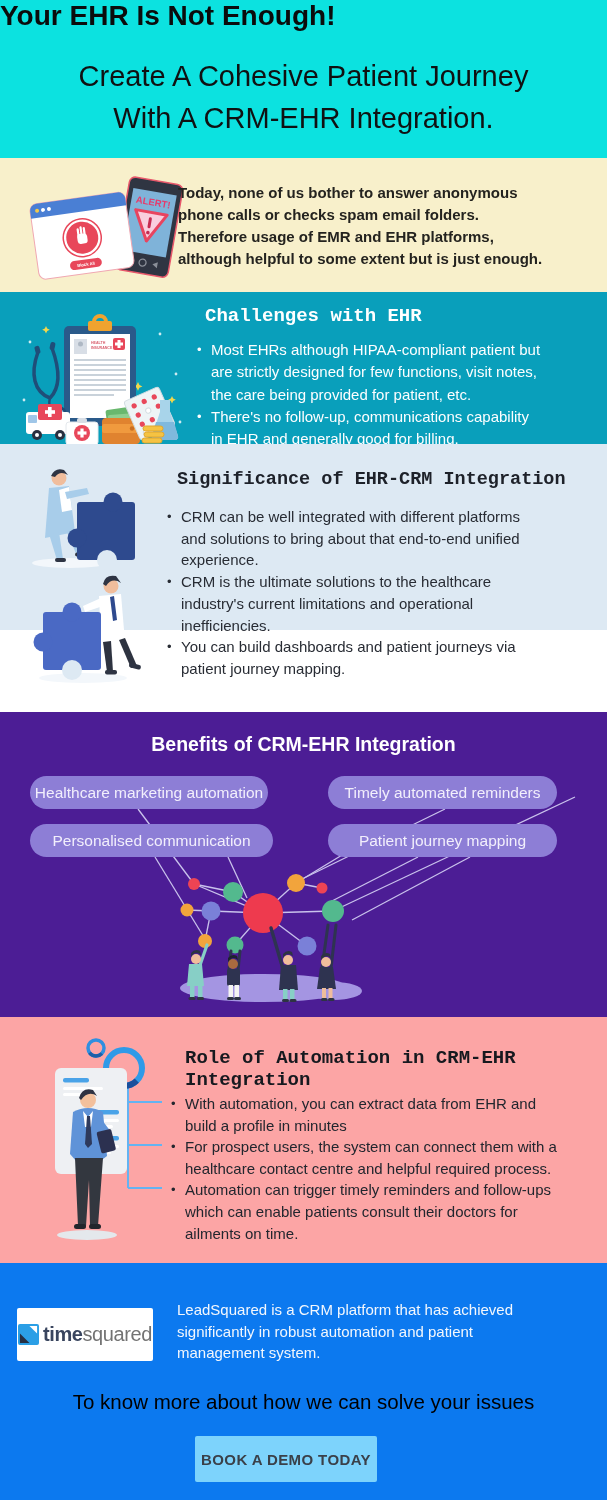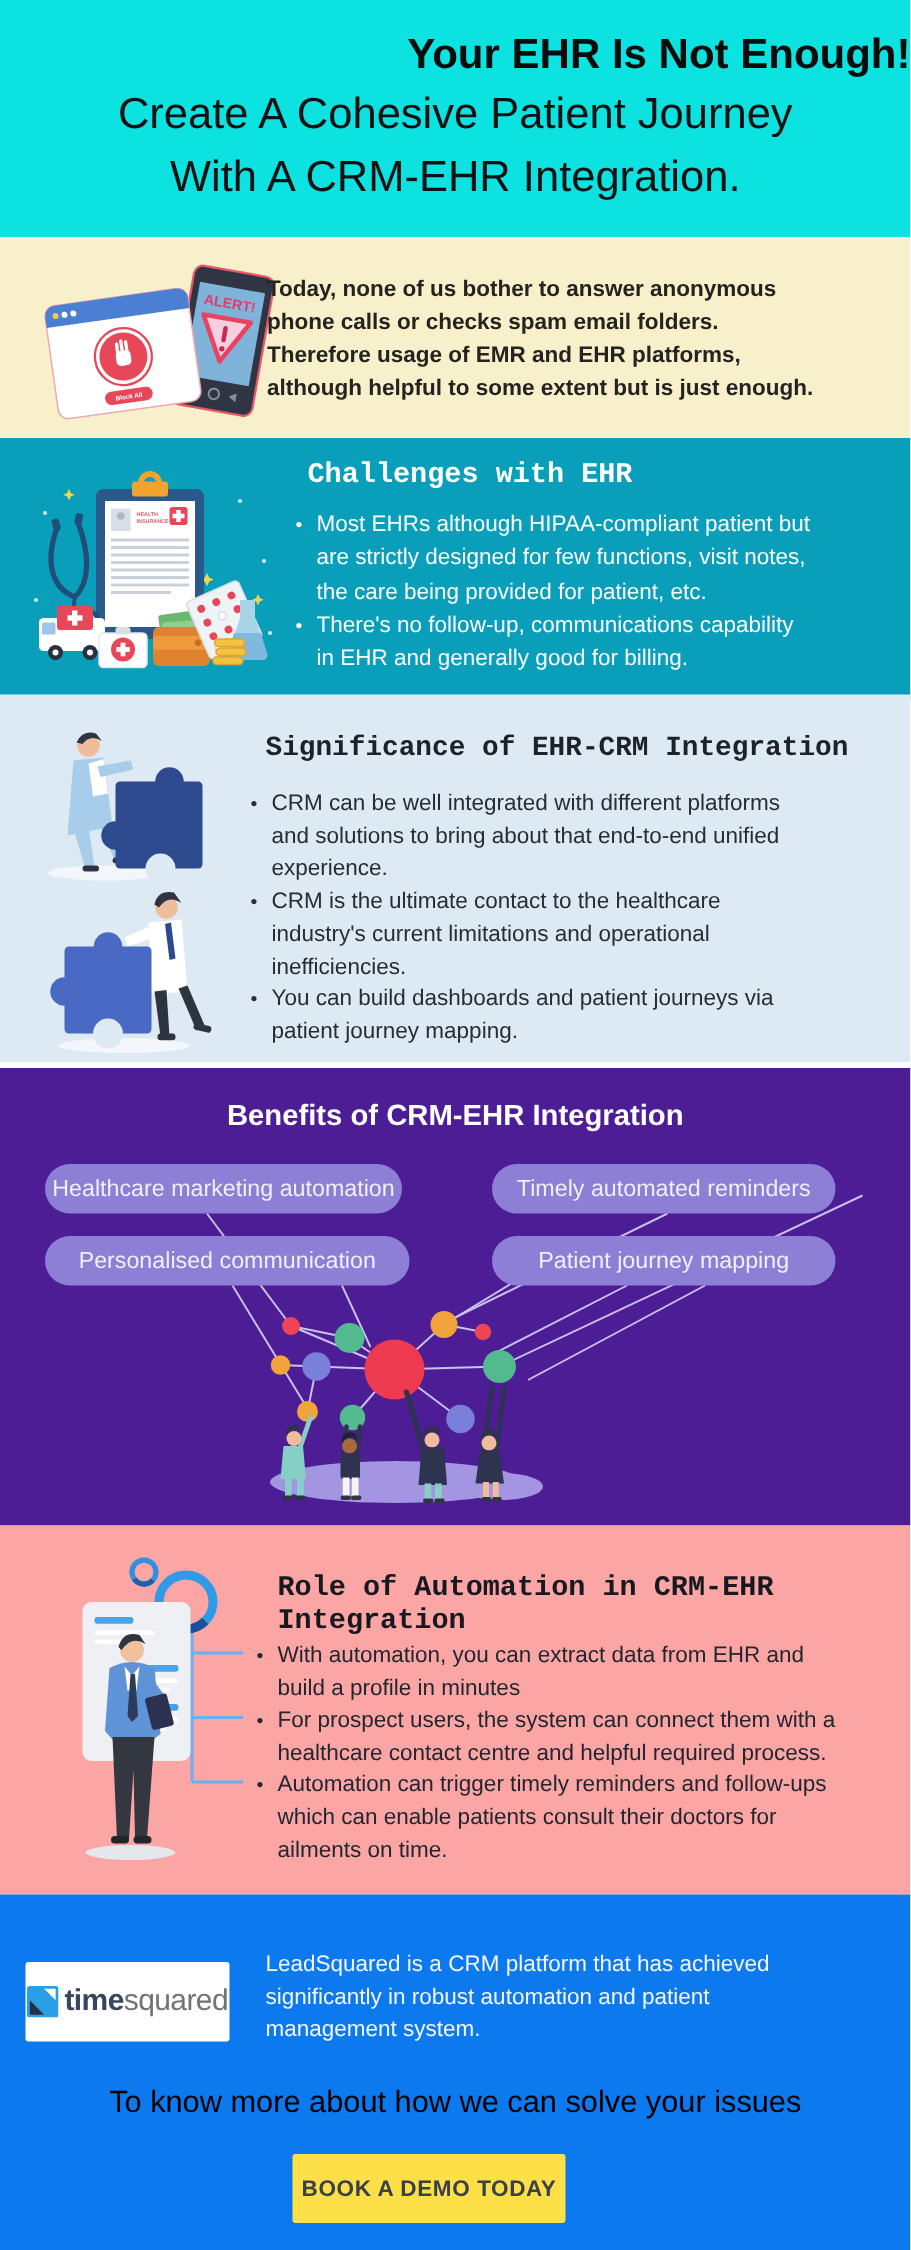--- a/index.html
+++ b/index.html
@@ -5,29 +5,29 @@
   * { margin:0; padding:0; box-sizing:border-box; }
   html,body { background:#ffffff; }
   #page {
     position:relative; width:607px; height:1500px; overflow:hidden;
     font-family:"Liberation Sans", sans-serif;
   }
   .sec { position:absolute; left:0; width:607px; }
   .sec-header       { top:0;    height:158px; background:#0ce2e0; }
   .sec-intro        { top:158px; height:134px; background:#f8f0cb; }
   .sec-challenges   { top:292px; height:175px; background:#099fbb; }
-  .sec-significance { top:463px; height:245px; background:#dde9f3; }
+  .sec-significance { top:444px; height:186px; background:#dde9f3; }
   .sec-benefits     { top:712px; height:305px; background:#4c1d95; }
   .sec-automation   { top:1017px; height:246px; background:#fca5a5; }
   .sec-footer       { top:1263px; height:237px; background:#0c79ef; }
 
   .abs { position:absolute; }
 
   
-  .hdr-title { top:20px; width:100%; text-align:right; font-size:28px; font-weight:700; color:#0b0c0c; }
+  .hdr-title { top:0; width:100%; text-align:left; font-size:28px; font-weight:700; color:#0b0c0c; }
   .hdr-sub1  { top:60px; width:100%; text-align:center; font-size:29px; font-weight:400; color:#101112; }
   .hdr-sub2  { top:102px; width:100%; text-align:center; font-size:29px; font-weight:400; color:#101112; }
 
   
   .intro-text { left:178px; top:24px; width:410px; font-size:15px; font-weight:700;
                 color:#24231f; line-height:22px; white-space:pre-line; }
 
   
   .sec-h { font-weight:700;font-family:Liberation Mono, monospace; }
   ul.bullets { list-style:none; }
@@ -60,21 +60,21 @@
   .auto-list li::before { left:4px; }
 
   
   .logo-card { left:17px; top:45px; width:136px; height:53px; background:#ffffff; border-radius:2px;
                display:flex; align-items:center; justify-content:center; gap:4px; }
   .logo-lead { font-size:20px; color:#39455e; font-weight:600; letter-spacing:-0.4px; }
   .logo-squared { font-size:20px; color:#737373; font-weight:400; letter-spacing:-0.4px; }
   .foot-about { left:177px; top:36px; width:420px; font-size:15px; line-height:21.5px;
                 color:#f3f7fd; white-space:pre-line; }
   .foot-cta-line { top:127px; width:100%; text-align:center; font-size:20.5px; color:#000000; }
-  .demo-btn { left:195px; top:173px; width:182px; height:46px; background:#fde047; border:none;
+  .demo-btn { left:195px; top:173px; width:182px; height:46px; background:#7dd3fc; border:none;
               border-radius:2px; display:flex; align-items:center; justify-content:center;
               font-family:"Liberation Sans", sans-serif;
               font-size:15px; font-weight:700; color:#3a4049; letter-spacing:0.4px; cursor:pointer; }
 </style>
 </head>
 <body>
 
 <div id="page">
 
   <div class="sec sec-header">
@@ -266,21 +266,21 @@
         <circle cx="57" cy="152" r="9.5"></circle>
         <circle cx="28" cy="182" r="9.5"></circle>
       </g>
       <circle cx="57" cy="210" r="10" fill="#dde9f3"></circle>
     </svg>
     <div class="abs sec-h sig-h">Significance of EHR-CRM Integration</div>
     <ul class="abs bullets sig-list">
       <li>CRM can be well integrated with different platforms
 and solutions to bring about that end-to-end unified
 experience.</li>
-      <li>CRM is the ultimate contact to the healthcare
+      <li>CRM is the ultimate solutions to the healthcare
 industry's current limitations and operational
 inefficiencies.</li>
       <li>You can build dashboards and patient journeys via
 patient journey mapping.</li>
     </ul>
   </div>
 
   <div class="sec sec-benefits">
     <svg class="abs net-svg" width="607" height="305" viewBox="0 0 607 305">
       <g stroke="#c9c2ec" stroke-width="1.3" fill="none">

